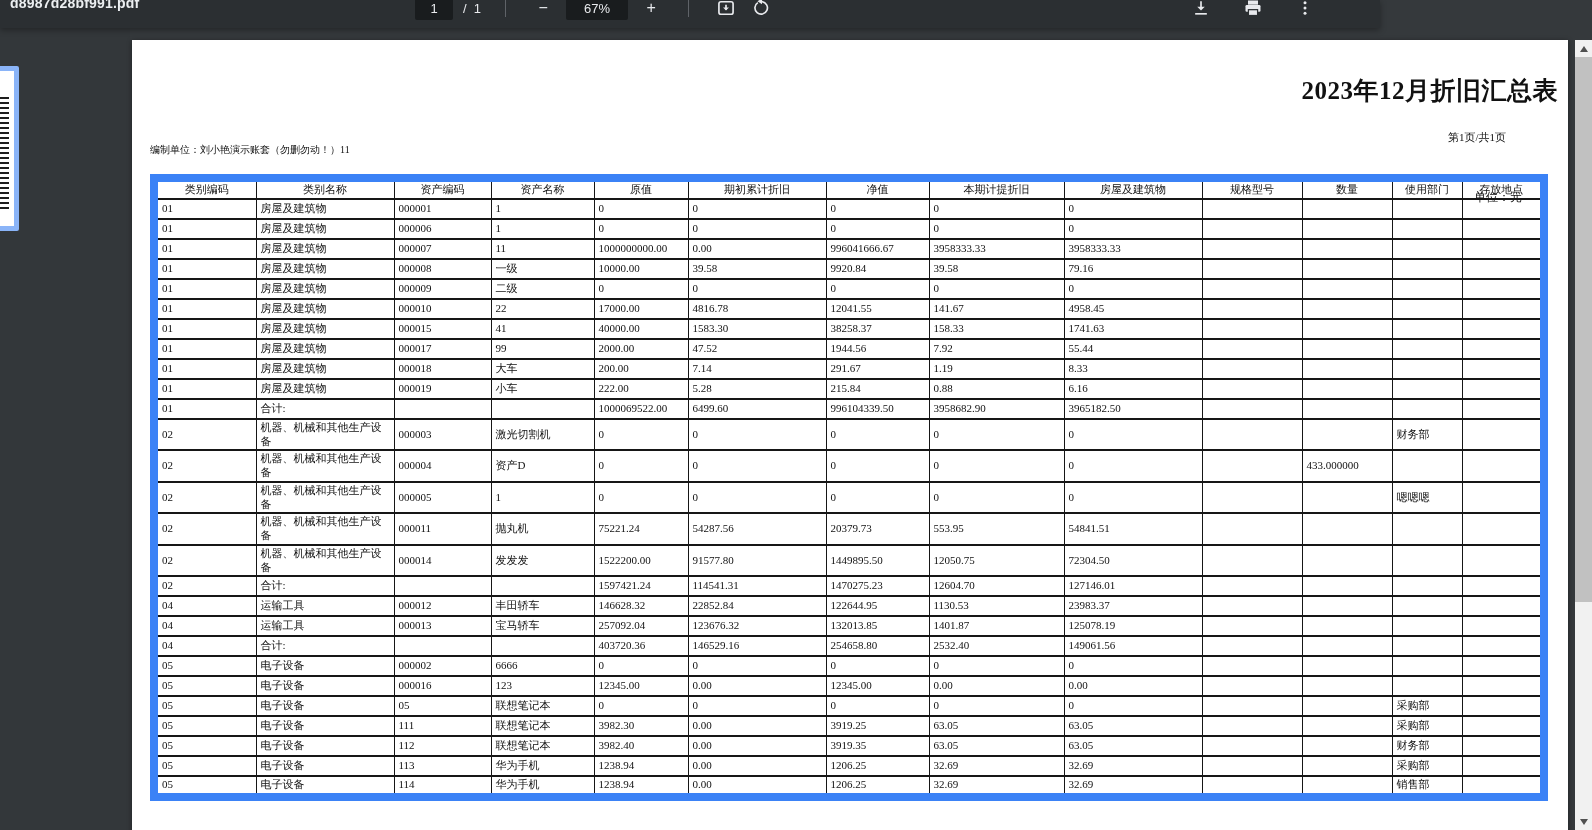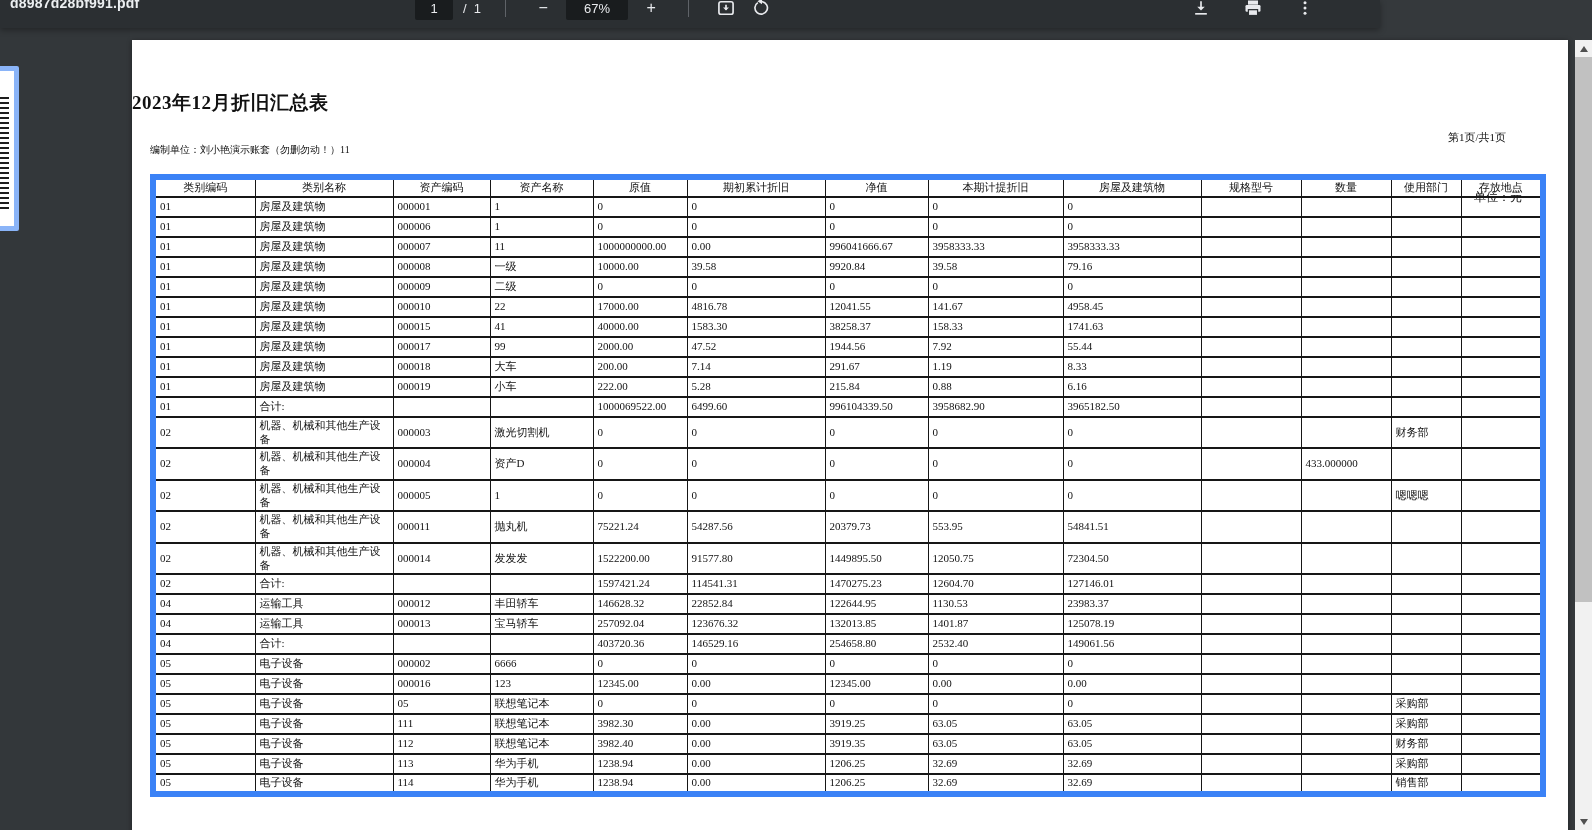--- a/index.html
+++ b/index.html
@@ -36,35 +36,35 @@
     background:#33373a; overflow:hidden; }
   .thumb { position:absolute; left:-30px; top:38px; width:49px; height:165px;
     border:5px solid #8ab4f8; background:#ffffff; border-radius:2px; cursor:pointer; }
   .thumb-stripes { position:absolute; left:10%; right:12%; top:17%; bottom:9%;
     background:repeating-linear-gradient(to bottom,#1d1d1d 0 2px,#ffffff 2px 5px); }
 
   
   .page { position:absolute; left:132px; top:12px; width:1436px; height:1100px;
     background:#ffffff; box-shadow:0 1px 5px rgba(0,0,0,.45);
     font-family:"Liberation Serif","DejaVu Serif",serif; color:#111; }
-  .doc-title { position:absolute; top:50px; left:0; width:1426px; text-align:left;
-    font-size:19px; font-weight:bold; letter-spacing:.5px; }
+  .doc-title { position:absolute; top:34px; left:0; width:1426px; text-align:right;
+    font-size:25px; font-weight:bold; letter-spacing:.5px; }
   .page-info { position:absolute; top:90px; right:62px; font-size:11px;margin-left:48px; }
   .prepared-by { position:absolute; top:103px; left:18px; font-size:10px; }
   .unit-label { position:absolute; top:113px; right:46px; font-size:12px;margin-top:36px; }
 
   table.summary { position:absolute; left:18px; top:134px; width:1390px;
     border-collapse:collapse; table-layout:fixed;
     font-size:11px; line-height:1.25; }
   .summary th, .summary td { border:2px solid #161616; border-left-width:1px;
     border-right-width:1px; padding:1px 4px; height:20px; overflow:hidden;
     font-weight:normal; vertical-align:middle; word-break:break-all; }
   .summary thead th { text-align:center; height:19px; }
   .summary td { text-align:left; }
-  .summary { border:6px solid #3b82f6; }
+  .summary { border:8px solid #3b82f6; }
 
   
   .scrollbar { position:absolute; right:0; top:12px; width:17px; height:790px;
     background:#f1f1f1; }
   .sb-btn { position:absolute; left:0; width:17px; height:17px; background:#f1f1f1;
     display:flex; align-items:center; justify-content:center; cursor:pointer; }
   .sb-up { top:0; }
   .sb-down { bottom:0; }
   .tri-up { width:0; height:0; border-left:4px solid transparent;
     border-right:4px solid transparent; border-bottom:6px solid #505050; }

